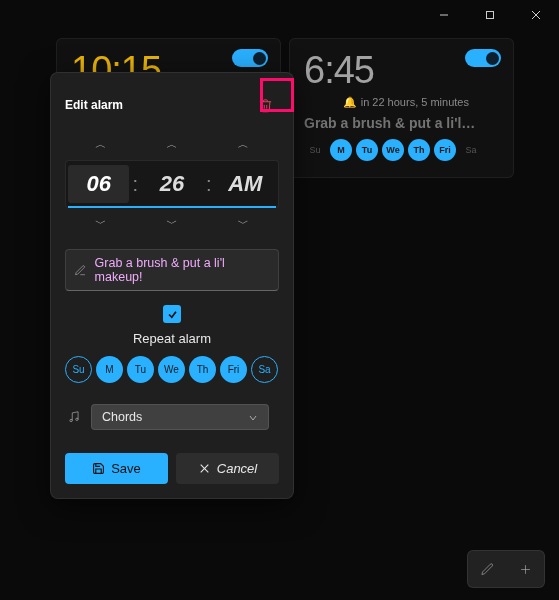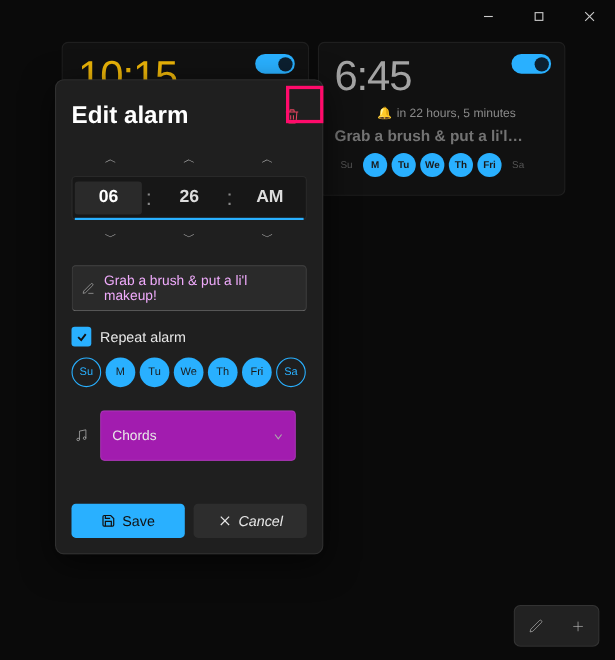--- a/index.html
+++ b/index.html
@@ -21,55 +21,55 @@
   .bell { color: #8a8a8a; margin-right: 4px; font-size: 11px; }
   .card-title { font-size: 14px; color: #737373; margin-top: 6px; font-weight: 600; }
   .card-days { margin-top: 8px; display: flex; gap: 4px; }
   .dchip { width: 22px; height: 22px; border-radius: 50%; font-size: 9px; display: flex; align-items: center; justify-content: center; color: #aaa; }
   .dchip.on { background: #29b0ff; color: #1a1a1a; font-weight: 600; }
   .dchip.off { color: #555; }
 
   
   .modal { position: absolute; top: 72px; left: 50px; width: 244px; background: #1f1f1f; border: 1px solid rgba(255,255,255,0.08); border-radius: 8px; padding: 18px 14px 14px; box-shadow: 0 8px 30px rgba(0,0,0,0.6); }
   .modal-head { display: flex; justify-content: space-between; align-items: center; margin-bottom: 14px; }
-  .modal-title { font-size: 22px; font-weight: 600; }
+  .modal-title { font-size: 12px; font-weight: 600; }
   .trash { width: 28px; height: 28px; display: flex; align-items: center; justify-content: center; background: transparent; border: none; }
   .trash svg { width: 15px; height: 15px; stroke: #e7445f; fill: none; stroke-width: 1.5; }
 
   .timerow { display: flex; justify-content: space-around; }
   .arrowbtn { flex: 1; background: transparent; border: none; color: #aaa; font-size: 11px; padding: 4px 0; }
 
   .timebox { background: #171717; border: 1px solid rgba(255,255,255,0.08); border-radius: 4px; display: flex; align-items: center; justify-content: center; padding: 4px 2px; margin: 4px 0; position: relative; }
-  .tcell { flex: 1; text-align: center; font-size: 16px; font-weight: 600; padding: 6px 0; color: #ddd; border-radius: 3px; }
+  .tcell { flex: 1; text-align: center; font-size: 22px; font-weight: 600; padding: 6px 0; color: #ddd; border-radius: 3px; font-style: italic; }
   .tcell.sel { background: #2a2a2a; color: #fff; }
   .colon { width: 12px; text-align: center; color: #888; font-size: 20px; }
   .tunderline { position: absolute; bottom: -1px; left: 2px; right: 2px; height: 2px; background: #29b0ff; }
 
   .namefield { margin-top: 14px; background: #2a2a2a; border: 1px solid rgba(255,255,255,0.1); border-radius: 4px; padding: 6px 8px; display: flex; align-items: center; gap: 8px; border-bottom: 1px solid #666; }
   .namefield svg { width: 13px; height: 13px; stroke: #c8c8c8; fill: none; }
   .namefield span { font-size: 12.5px; color: #f0abfc; }
 
-  .repeatrow { margin-top: 14px; display: flex; align-items: center; gap: 8px; }
+  .repeatrow { margin-top: 14px; display: flex; align-items: center; gap: 8px; flex-direction: column; }
   .checkbox { width: 18px; height: 18px; background: #29b0ff; border-radius: 3px; display: flex; align-items: center; justify-content: center; }
   .checkbox svg { width: 11px; height: 11px; stroke: #111; fill: none; stroke-width: 2.5; }
   .repeatlabel { font-size: 13px; color: #e8e8e8; }
 
   .dayrow { margin-top: 10px; display: flex; gap: 4px; }
   .daybtn { width: 27px; height: 27px; border-radius: 50%; background: #29b0ff; border: none; color: #1a1a1a; font-size: 10px; font-weight: 500; }
   .daybtn.outline { background: transparent; border: 1px solid #29b0ff; color: #29b0ff; }
 
   .selectrow { margin-top: 14px; background: #2a2a2a; border: 1px solid rgba(255,255,255,0.1); border-radius: 4px; padding: 7px 10px; display: flex; align-items: center; gap: 10px; position: relative; }
   .selectrow.nobg { background: transparent; border: none; padding-left: 2px; }
   .selectrow svg.leadicon { width: 14px; height: 14px; stroke: #c8c8c8; fill: none; }
-  .select-body { flex: 1; background: #a21caf; border: 1px solid rgba(255,255,255,0.1); border-radius: 4px; padding: 15px 10px; display: flex; align-items: center; justify-content: space-between; }
+  .select-body { flex: 1; background: #404040; border: 1px solid rgba(255,255,255,0.1); border-radius: 4px; padding: 5px 10px; display: flex; align-items: center; justify-content: space-between; }
   .select-body span { font-size: 12.5px; color: #e8e8e8; }
   .chev { width: 10px; height: 10px; }
   .chev svg { width: 10px; height: 10px; stroke: #aaa; fill: none; }
 
-  .btnrow { margin-top: 32px; display: flex; gap: 8px; }
+  .btnrow { margin-top: 16px; display: flex; gap: 8px; }
   .btn { flex: 1; padding: 8px 0; border-radius: 4px; font-size: 13px; border: none; display: flex; align-items: center; justify-content: center; gap: 6px; }
   .btn.primary { background: #29b0ff; color: #111; font-weight: 500; }
   .btn.secondary { background: #2d2d2d; color: #e8e8e8; font-style: italic; }
   .btn svg { width: 13px; height: 13px; }
 
   
   .hl { position: absolute; border: 3px solid #ff0b6b; pointer-events: none; }
 
   
   .fab { position: absolute; bottom: 12px; right: 14px; display: flex; gap: 0; background: #222; border: 1px solid rgba(255,255,255,0.08); border-radius: 6px; }

